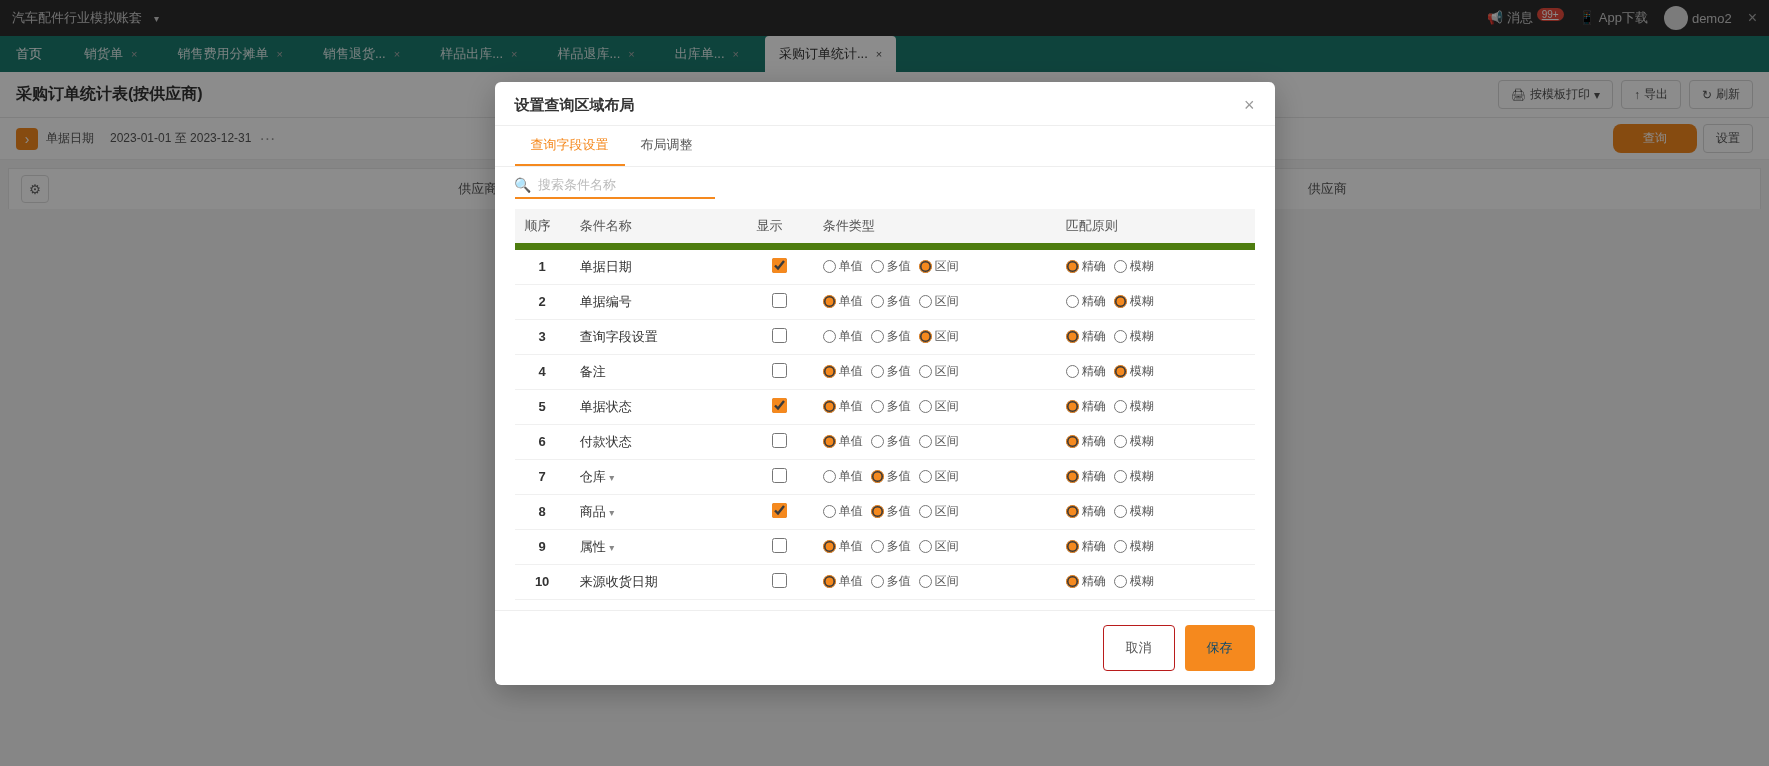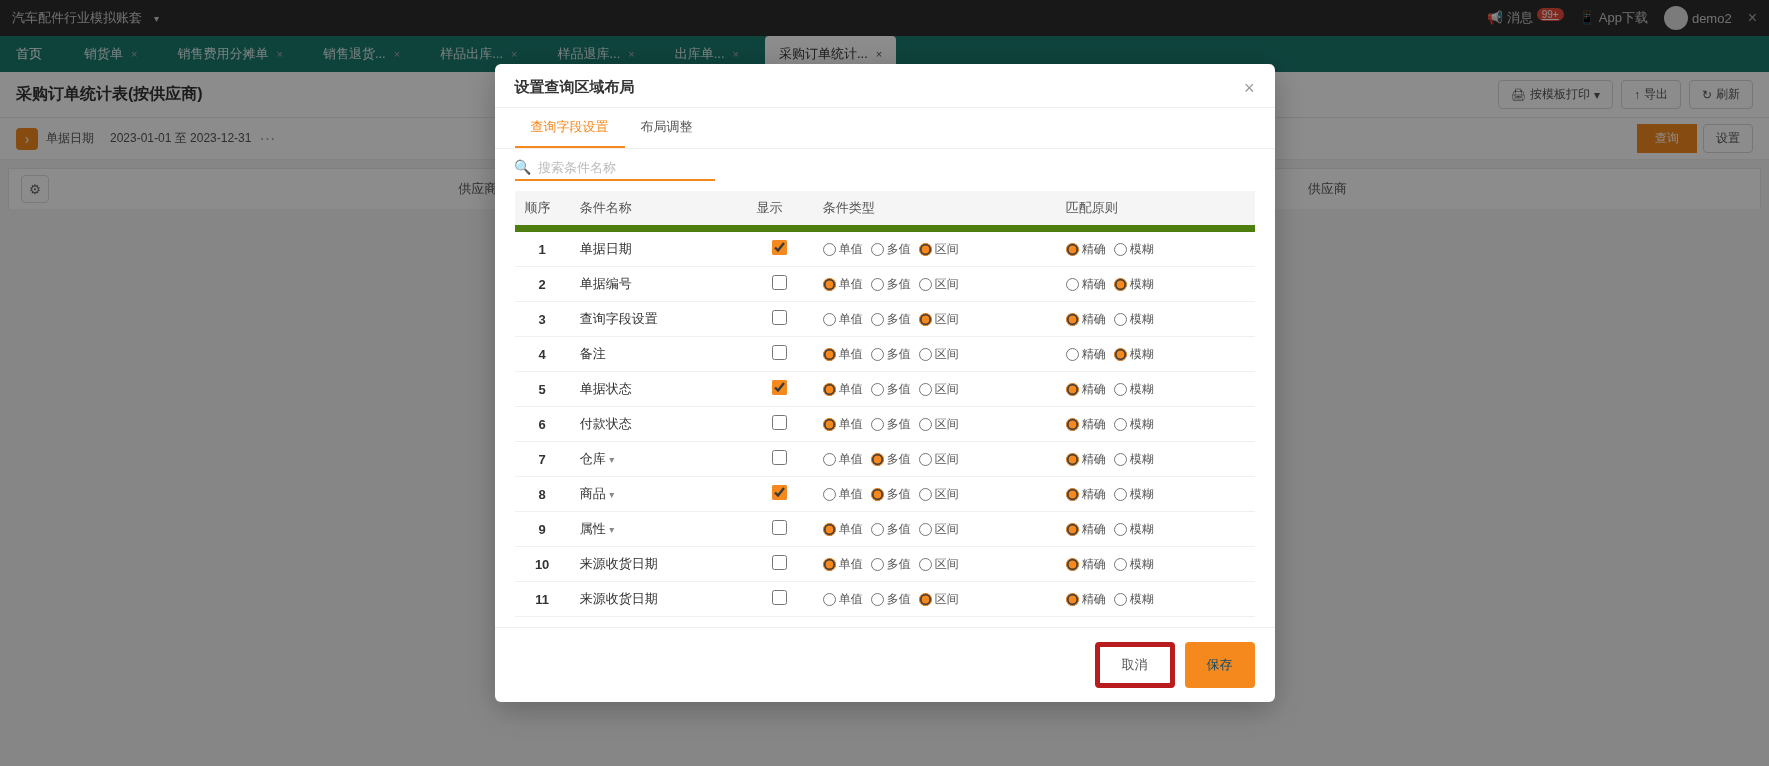--- a/index.html
+++ b/index.html
@@ -53,21 +53,21 @@
       background: #fff;
       padding: 8px 16px;
       display: flex;
       align-items: center;
       justify-content: space-between;
       border-bottom: 1px solid #e8e8e8;
     }
     .page-title { font-size: 16px; font-weight: bold; color: #333; }
     .page-actions { display: flex; align-items: center; gap: 8px; }
     .btn-outline { border: 1px solid #d9d9d9; background: #fff; padding: 5px 12px; border-radius: 4px; cursor: pointer; font-size: 12px; color: #555; display: flex; align-items: center; gap: 4px; }
-    .btn-orange { background: #f5891e; color: #fff; border: none; padding: 5px 18px; border-radius: 0; cursor: pointer; font-size: 12px; }
+    .btn-orange { background: #f5891e; color: #fff; border: none; padding: 5px 30px; border-radius: 8px; cursor: pointer; font-size: 12px; }
 
     
     .filter-bar {
       background: #fff;
       padding: 6px 16px;
       display: flex;
       align-items: center;
       gap: 8px;
       border-bottom: 1px solid #eee;
     }
@@ -219,21 +219,21 @@
 
     
     .modal-footer {
       display: flex;
       justify-content: flex-end;
       gap: 10px;
       padding: 14px 20px;
       border-top: 1px solid #eee;
     }
     .btn-cancel {
-      border: 5px solid #b91c1c;
+      border: 1px solid #b91c1c;
       background: #fff;
       padding: 7px 22px;
       border-radius: 4px;
       cursor: pointer;
       font-size: 13px;
       color: #555;
     }
     .btn-save {
       background: #f5891e;
       color: #0c4a6e;
@@ -551,38 +551,20 @@
                   <label class="radio-label"><input type="radio" name="type_9" style="">区间</label>
                 </div>
               </td>
               <td>
                 <div class="radio-group">
                   <label class="radio-label"><input type="radio" name="match_9" checked="" style="">精确</label>
                   <label class="radio-label"><input type="radio" name="match_9" style="">模糊</label>
                 </div>
               </td>
             </tr>
-            <tr>
-              <td class="td-order">11</td>
-              <td>来源收货日期</td>
-              <td class="td-center"><input type="checkbox" class="cb" style=""></td>
-              <td>
-                <div class="radio-group">
-                  <label class="radio-label"><input type="radio" name="type_10" style="">单值</label>
-                  <label class="radio-label"><input type="radio" name="type_10" style="">多值</label>
-                  <label class="radio-label"><input type="radio" name="type_10" checked="" style="">区间</label>
-                </div>
-              </td>
-              <td>
-                <div class="radio-group">
-                  <label class="radio-label"><input type="radio" name="match_10" checked="" style="">精确</label>
-                  <label class="radio-label"><input type="radio" name="match_10" style="">模糊</label>
-                </div>
-              </td>
-            </tr>
           </tbody>
       </table>
     </div>
 
     <div class="modal-footer">
       <button class="btn-cancel">取消</button>
       <button class="btn-save">保存</button>
     </div>
   </div>
 </div>

